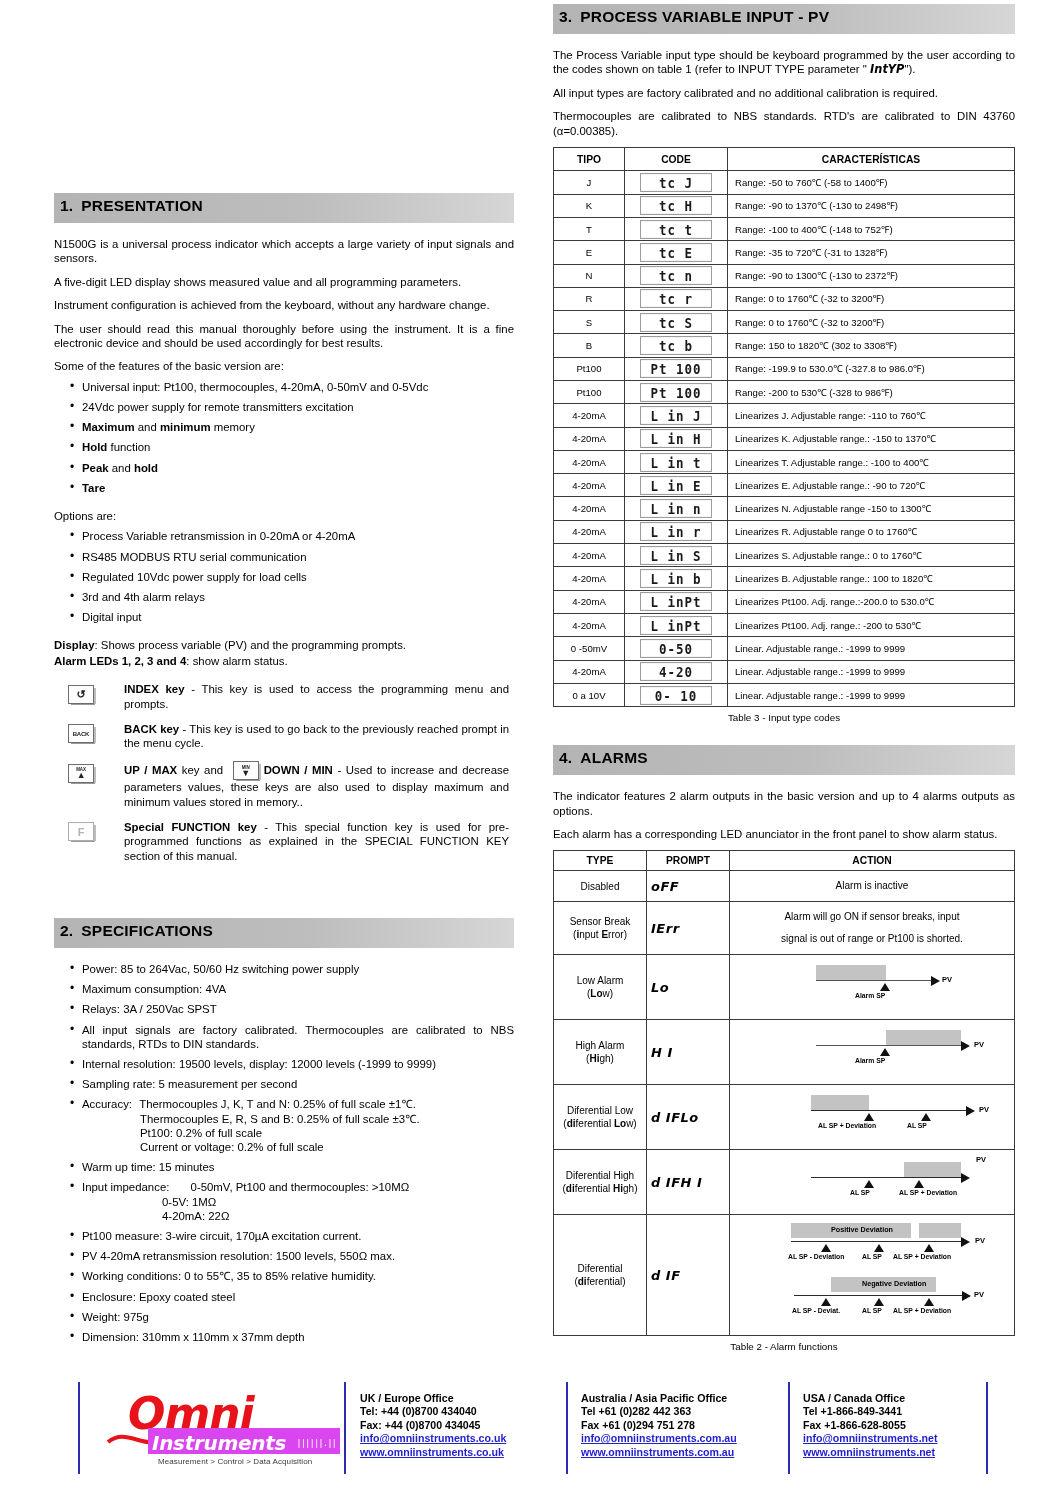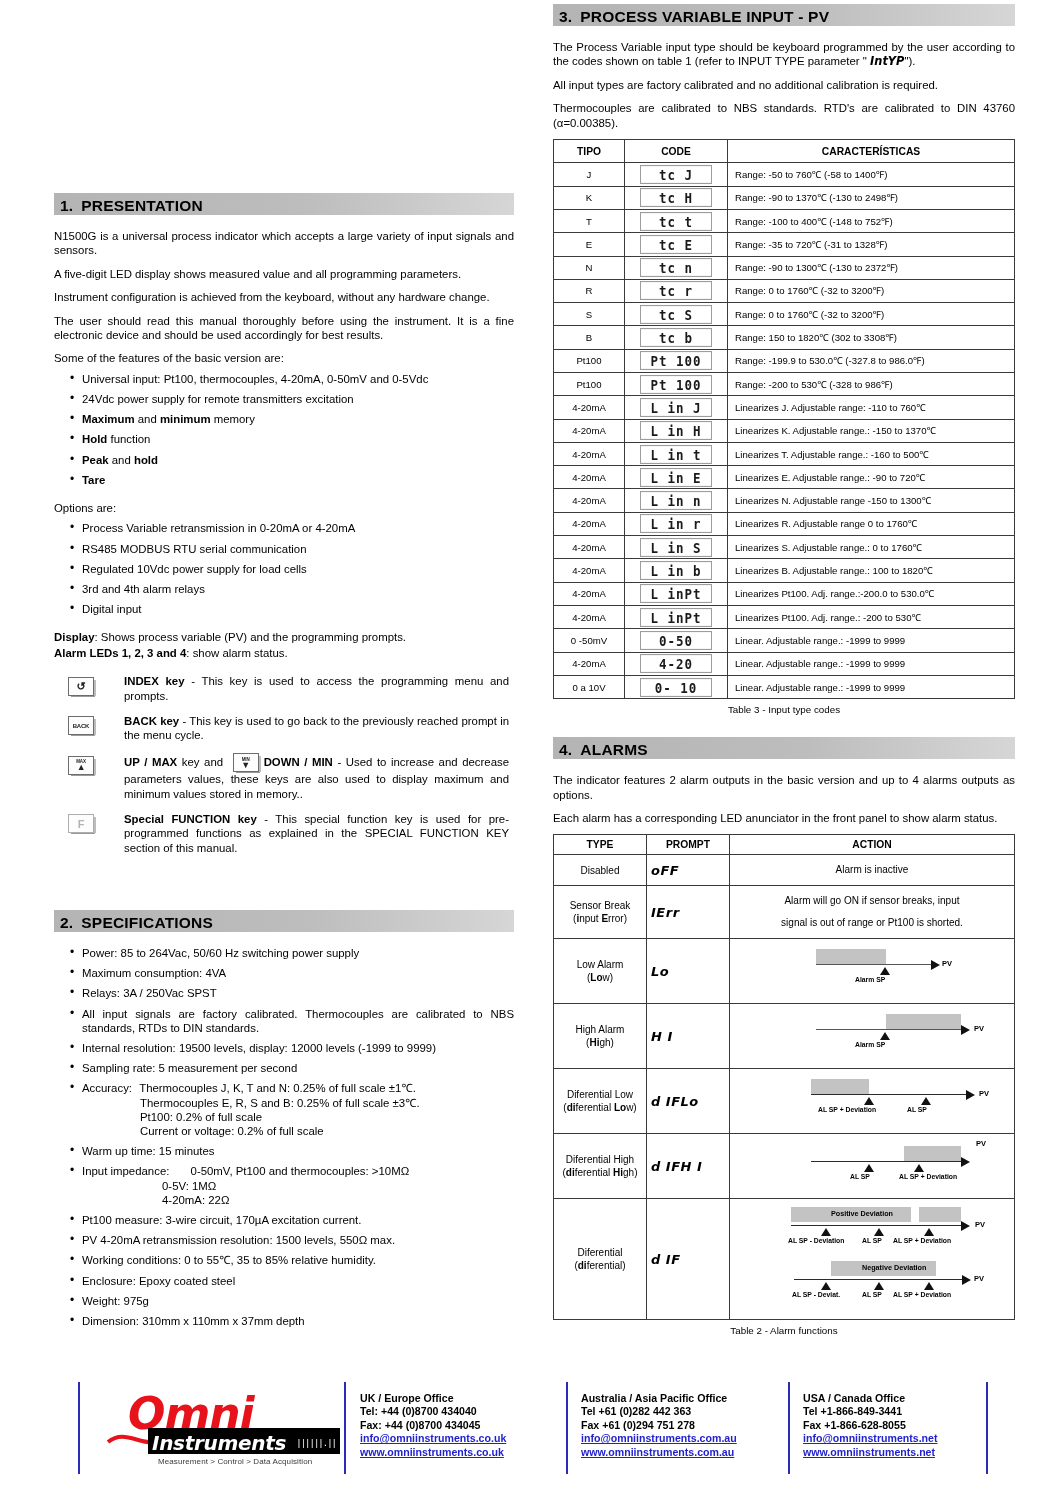--- a/index.html
+++ b/index.html
@@ -14,21 +14,21 @@
   .page { position:relative; width:1058px; height:1497px; }
 
   
   .col-left  { position:absolute; left:54px;  top:0px;  width:460px; }
   .col-right { position:absolute; left:553px; top:0px;  width:462px; }
 
   
   .sec-head {
     background:linear-gradient(to right,#b4b4b4 0%,#bdbdbd 55%,#d6d6d6 100%);
     font-size:15.5px; font-weight:bold; letter-spacing:0.2px;
-    padding:4px 0 0 6px; margin:0 0 14px 0;
+    padding:4px 0 8px 6px; margin:0 0 14px 0;
     color:#000;
   }
   .sec-head .num { margin-right:8px; }
 
   p.body {
     font-size:11.4px; line-height:14.4px; text-align:justify;
     margin:0 0 9px 0;
   }
   p.tight { margin-bottom:6px; }
 
@@ -134,21 +134,21 @@
 
   .logo { position:absolute; left:90px; top:14px; width:250px; height:84px; }
   .logo .omni {
     position:absolute; left:38px; top:0px;
     font-size:44px; font-weight:bold; font-style:italic;
     color:#e8121a; letter-spacing:-1px;
     font-family:"DejaVu Sans", sans-serif;
   }
   .logo .bluebox {
     position:absolute; left:58px; top:40px; width:192px; height:26px;
-    background:#000000;
+    background:#d946ef;
   }
   .logo .instruments {
     position:absolute; left:4px; top:3px;
     color:#fff; font-size:20px; font-weight:bold; font-style:italic;
     letter-spacing:-0.3px; font-family:"DejaVu Sans", sans-serif;
   }
   .logo .bars {
     position:absolute; right:4px; top:10px; font-size:9px; color:#fff;
     letter-spacing:-1px; font-family:"DejaVu Sans Mono", monospace;
   }
@@ -354,21 +354,21 @@
               <td class="c-char">Linearizes J. Adjustable range: -110 to 760℃</td>
             </tr>
             <tr>
               <td class="c-tipo">4-20mA</td>
               <td class="c-code"><span class="segbox">L in  H</span></td>
               <td class="c-char">Linearizes K. Adjustable range.: -150 to 1370℃</td>
             </tr>
             <tr>
               <td class="c-tipo">4-20mA</td>
               <td class="c-code"><span class="segbox">L in  t</span></td>
-              <td class="c-char">Linearizes T. Adjustable range.: -160 to 500℃</td>
+              <td class="c-char">Linearizes T. Adjustable range.: -100 to 400℃</td>
             </tr>
             <tr>
               <td class="c-tipo">4-20mA</td>
               <td class="c-code"><span class="segbox">L in  E</span></td>
               <td class="c-char">Linearizes E. Adjustable range.: -90 to 720℃</td>
             </tr>
             <tr>
               <td class="c-tipo">4-20mA</td>
               <td class="c-code"><span class="segbox">L in  n</span></td>
               <td class="c-char">Linearizes N. Adjustable range -150 to 1300℃</td>

